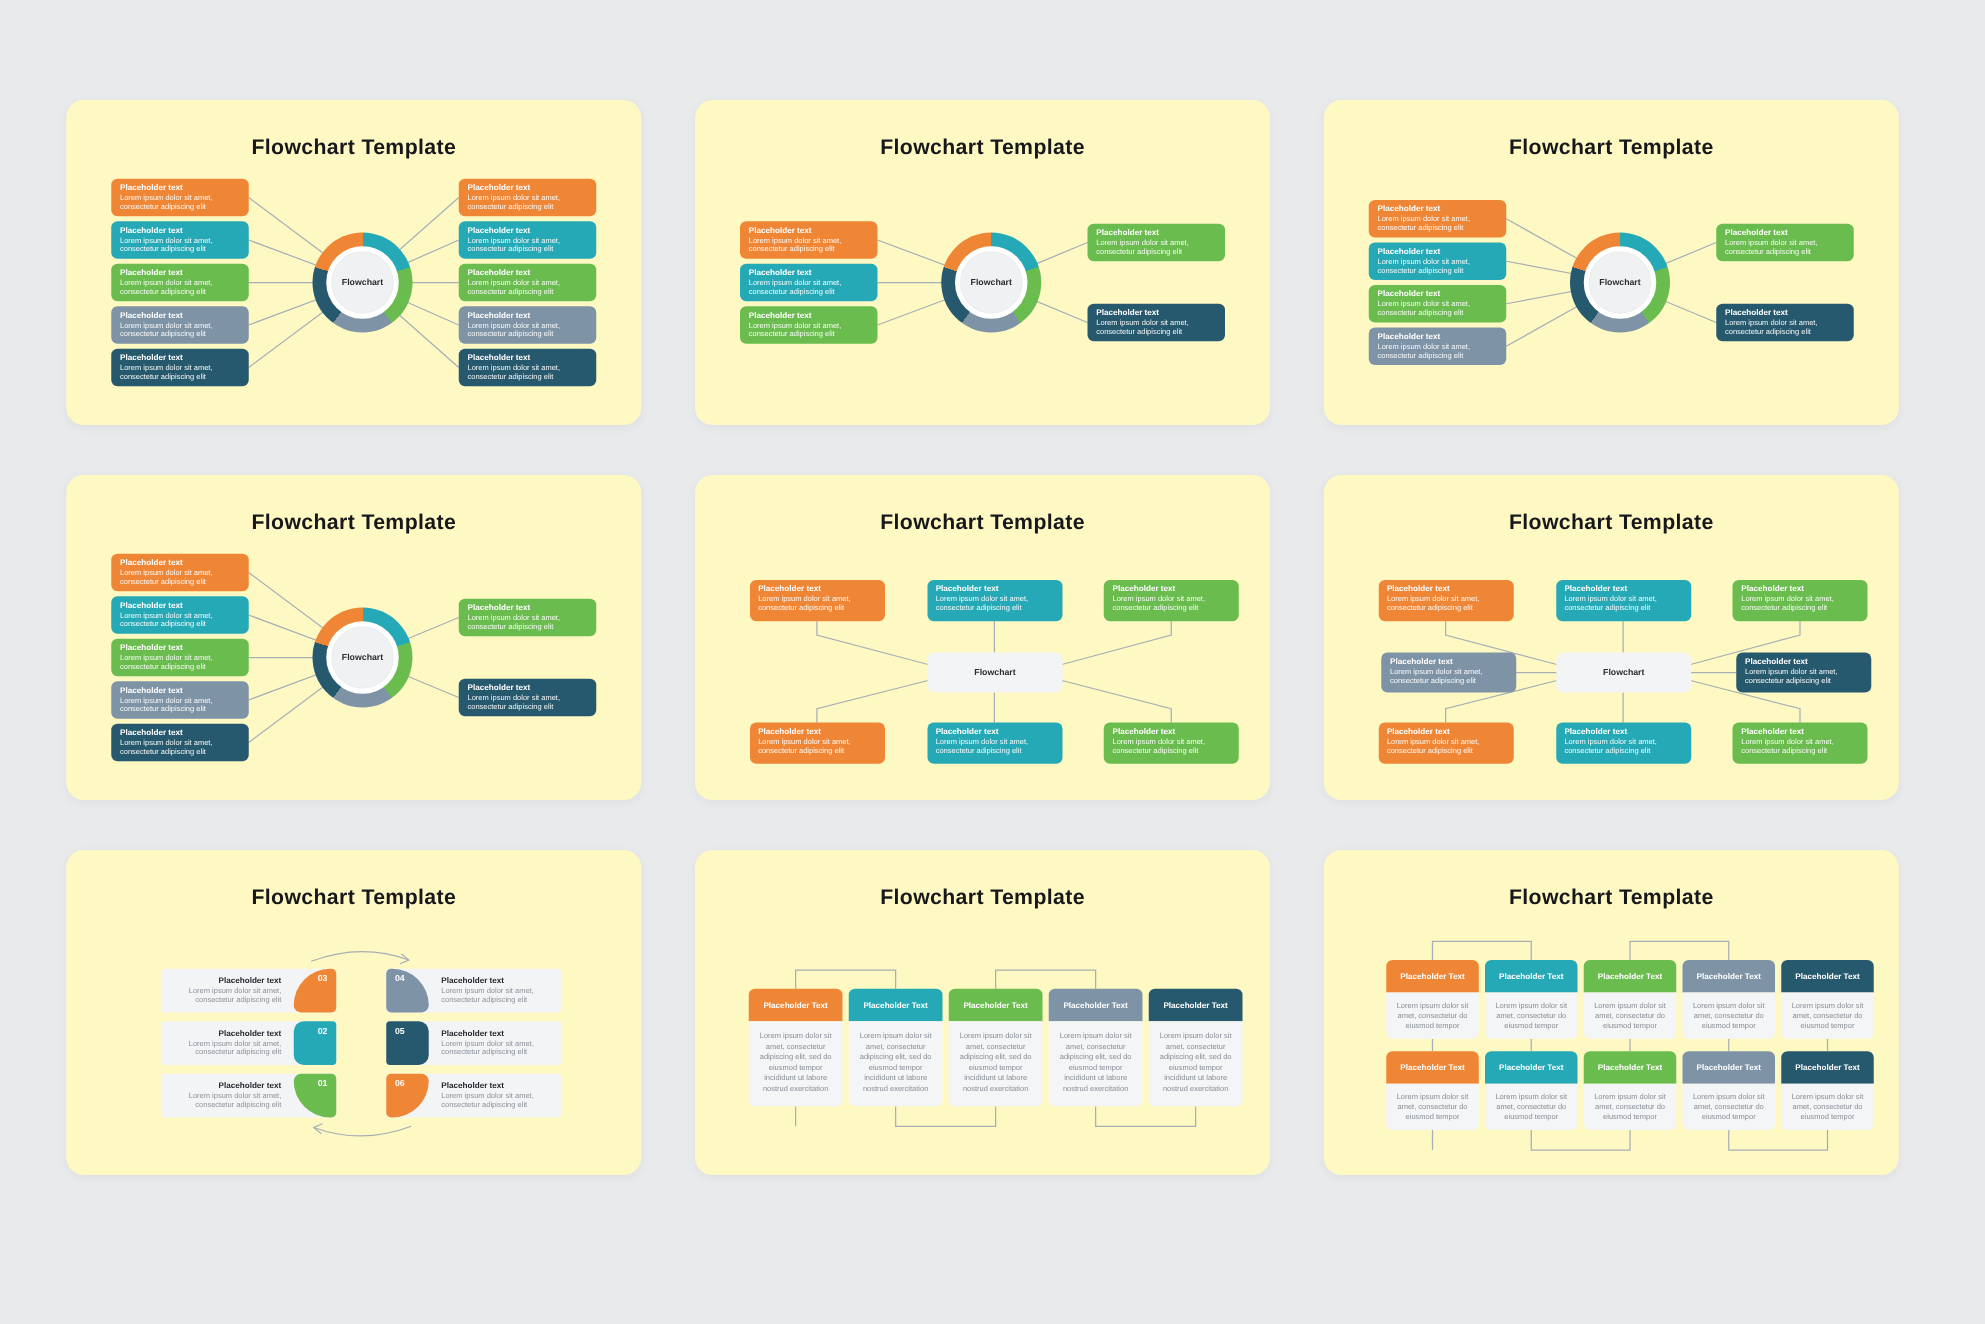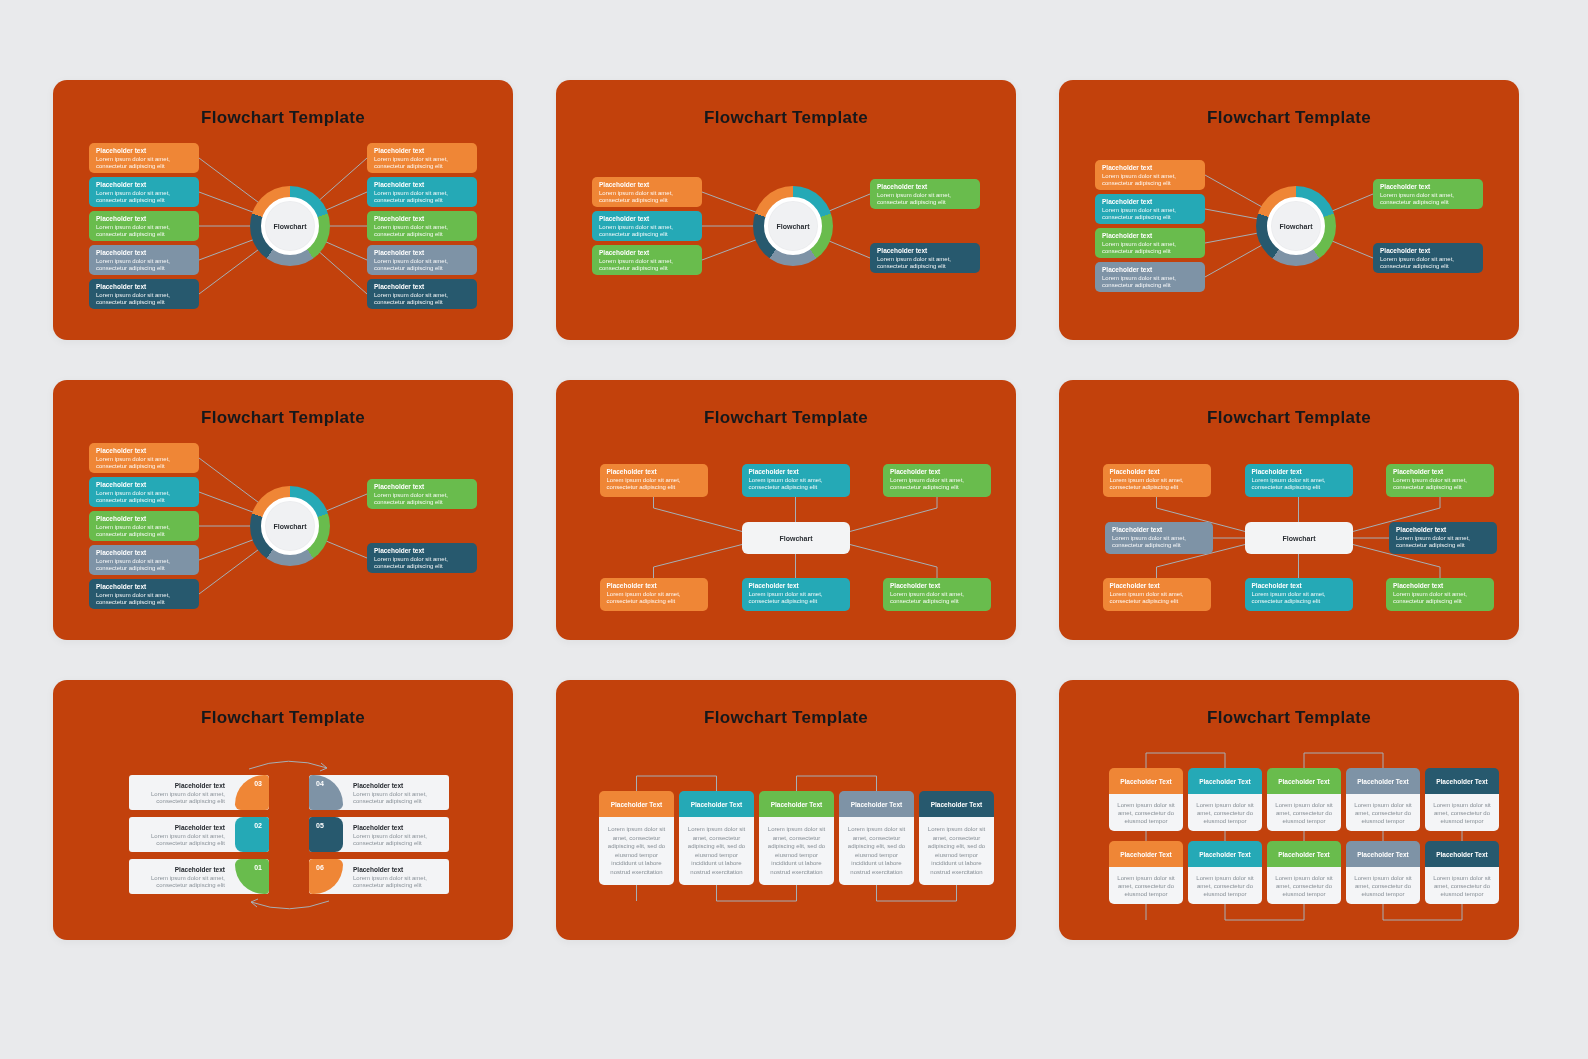--- a/index.html
+++ b/index.html
@@ -11,21 +11,21 @@
   .gallery{
     display:grid;
     grid-template-columns:repeat(3,460px);
     grid-template-rows:repeat(3,260px);
     column-gap:43px;row-gap:40px;
     padding:80px 0 0 53px;
     width:1588px;height:1059px;box-sizing:border-box;
   }
   .card{
     position:relative;
-    background:#c2410c;
+    background:#fef9c3;
     border-radius:14px;
     box-shadow:0 2px 8px rgba(30,35,40,.05);
   }
   .slide-title{
     position:absolute;top:28px;left:0;right:0;margin:0;
     text-align:center;font-size:17px;font-weight:700;
     letter-spacing:.3px;color:#16181B;
   }
   .canvas{position:absolute;inset:0;}
   .wires{position:absolute;inset:0;width:100%;height:100%;}

